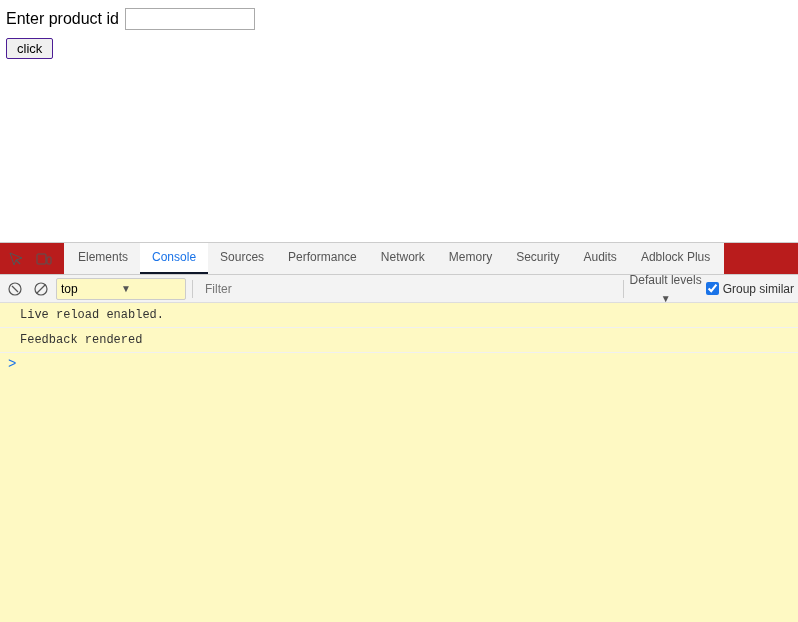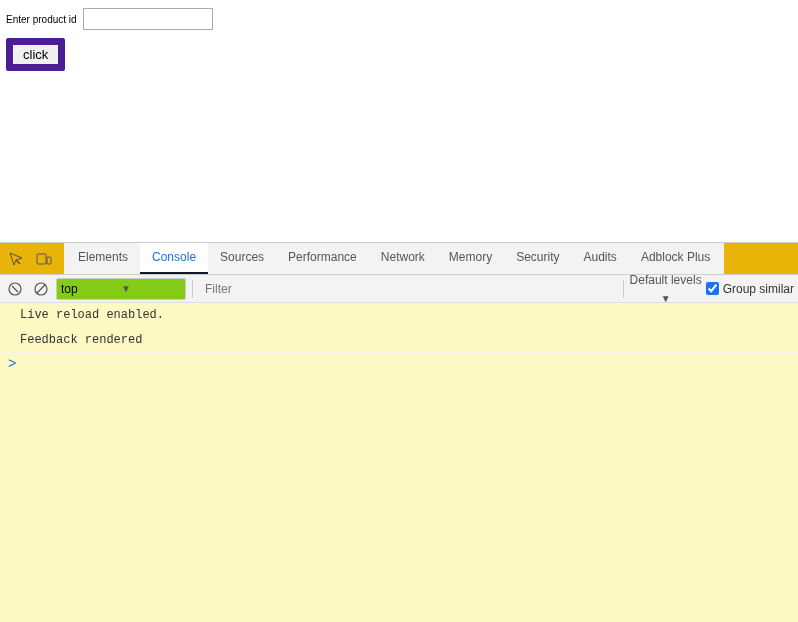--- a/index.html
+++ b/index.html
@@ -27,36 +27,36 @@
     }
 
     .product-form {
       display: flex;
       align-items: center;
       gap: 6px;
       margin-bottom: 8px;
     }
 
     .product-label {
-      font-size: 10px;
+      font-size: 16px;
       color: #000;
     }
 
     .product-input {
       border: 1px solid #aaa;
       padding: 2px 4px;
       font-size: 13px;
       width: 130px;
       height: 22px;
     }
 
     .click-button {
       display: block;
       margin-top: 4px;
-      border: 7px solid #4c1d95;
+      border: 1px solid #4c1d95;
       background: #f0f0f0;
       padding: 2px 10px;
       font-size: 13px;
       cursor: pointer;
       border-radius: 2px;
     }
 
     
     #devtools {
       position: absolute;
@@ -68,21 +68,21 @@
       background: #f3f3f3;
       display: flex;
       flex-direction: column;
     }
 
     
     .devtools-toolbar {
       display: flex;
       align-items: center;
       height: 32px;
-      background: #eab308;
+      background: #b91c1c;
       border-bottom: 1px solid #ccc;
       padding: 0 4px;
     }
 
     .devtools-icons {
       display: flex;
       align-items: center;
       gap: 4px;
       padding-right: 8px;
     }
@@ -152,21 +152,21 @@
       font-size: 13px;
       border: none;
       background: transparent;
       border-radius: 2px;
     }
 
     .top-dropdown {
       display: flex;
       align-items: center;
       border: 1px solid #ccc;
-      background: #84cc16;
+      background: #fef9c3;
       height: 22px;
       padding: 0 4px;
       font-size: 12px;
       cursor: pointer;
       border-radius: 2px;
       min-width: 130px;
     }
 
     .top-dropdown span {
       flex: 1;

